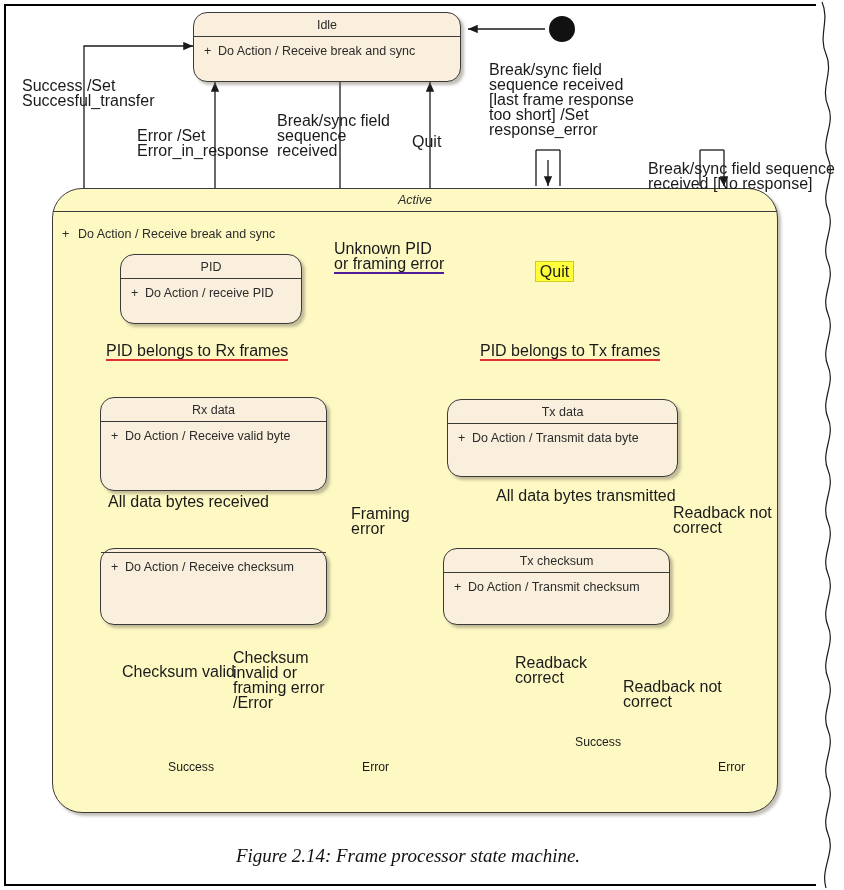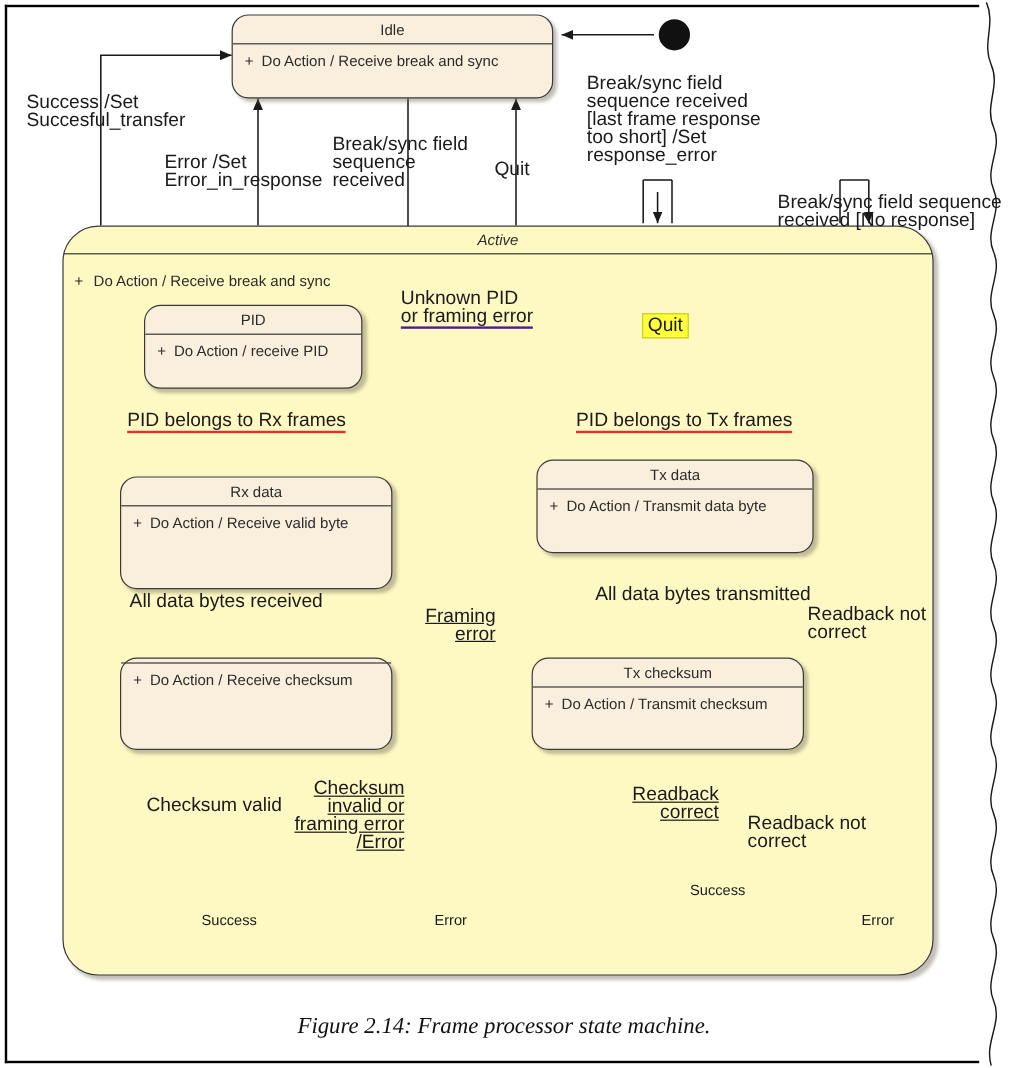--- a/index.html
+++ b/index.html
@@ -113,21 +113,21 @@
   .composite-action .plus { display:inline-block; width:16px; }
 
   
   .lbl {
     position: absolute;
     font-size: 16px;
     color: #1a1a1a;
     line-height: 15px;
     white-space: pre;
   }
-  .lbl.center { text-align: right; text-decoration: underline; }
+  .lbl.center { text-align: left; }
   .underline-red {
     border-bottom: 2px solid #e03030;
     padding-bottom: 1px;
   }
   .underline-teal {
     border-bottom: 2px solid #4c1d95;
     padding-bottom: 1px;
   }
   .hl-yellow {
     background: #ffff3a;
@@ -143,21 +143,20 @@
   .caption {
     position: absolute;
     left: 0;
     top: 845px;
     width: 816px;
     text-align: center;
     font-family: "Liberation Serif", serif;
     font-style: italic;
     font-size: 19px;
     color: #111;
-    padding-left: 12px;
   }
 </style>
 </head>
 <body>
 
 <div id="page">
 
   <div class="page-border-left"></div>
   <div class="page-border-top"></div>
   <div class="page-border-bottom"></div>
@@ -282,21 +281,21 @@
     </div>
   </div>
 
   <div class="state" style="left:100px; top:548px; width:227px; height:77px;">
     <div class="state-sep"></div>
     <div class="state-body">
       <span class="plus">+</span><span>Do Action / Receive checksum</span>
     </div>
   </div>
 
-  <div class="state" style="left:447px; top:383px; width:231px; height:78px;">
+  <div class="state" style="left:447px; top:399px; width:231px; height:78px;">
     <div class="state-title">Tx data</div>
     <div class="state-sep"></div>
     <div class="state-body">
       <span class="plus">+</span><span>Do Action / Transmit data byte</span>
     </div>
   </div>
 
   <div class="state" style="left:443px; top:548px; width:227px; height:77px;">
     <div class="state-title">Tx checksum</div>
     <div class="state-sep"></div>

